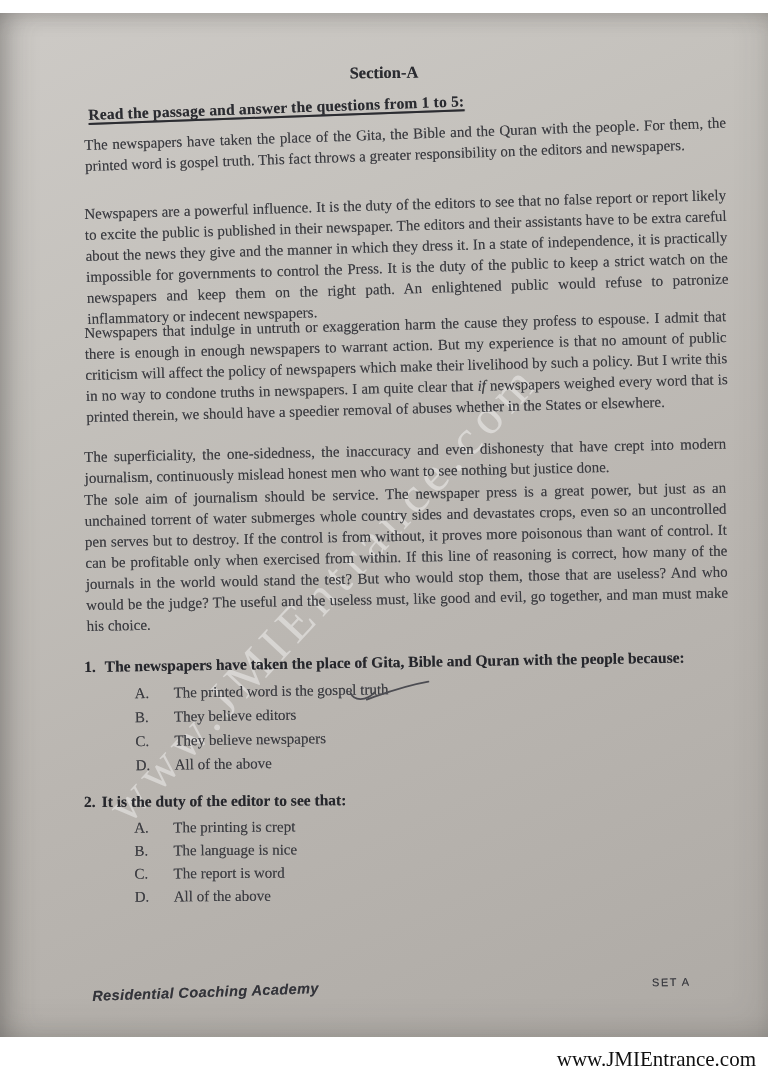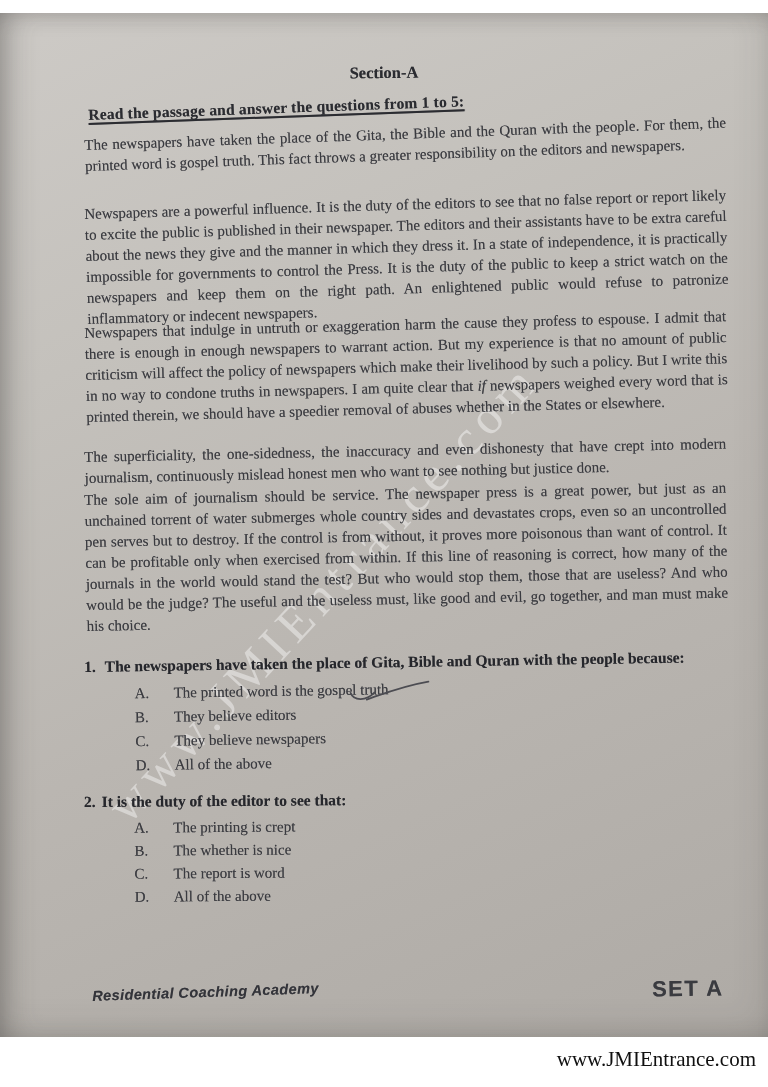--- a/index.html
+++ b/index.html
@@ -57,22 +57,22 @@
   .opt .letter{width:39px;flex:none;}
   .tick{position:absolute;left:212px;top:3px;width:86px;height:25px;}
   .org{
     position:absolute;left:92px;top:975px;
     font-family:"Liberation Sans", sans-serif;font-style:italic;font-weight:bold;
     font-size:14.5px;color:#33343a;letter-spacing:.4px;
     transform:rotate(-2deg);transform-origin:0 0;
   }
   .set{
     position:absolute;left:652px;top:963px;
-    font-family:"Liberation Sans", sans-serif;font-weight:bold;
-    font-size:22px;color:#3a3b40;letter-spacing:1.5px;
+    font-family:"Liberation Sans", sans-serif;font-weight:normal;
+    font-size:11px;color:#3a3b40;letter-spacing:1.5px;
     transform:rotate(-1deg);
   }
   .bottom-url{
     position:absolute;top:1047px;right:12px;
     font-size:21px;color:#101010;font-family:"Liberation Serif", serif;
   }
 </style>
 </head>
 <body>
 
@@ -125,21 +125,21 @@
     <div class="q-head">
       <span>2.</span>
       <span>It is the duty of the editor to see that:</span>
     </div>
     <div class="opt">
       <span class="letter">A.</span>
       <span>The printing is crept</span>
     </div>
     <div class="opt">
       <span class="letter">B.</span>
-      <span>The whether is nice</span>
+      <span>The language is nice</span>
     </div>
     <div class="opt">
       <span class="letter">C.</span>
       <span>The report is word</span>
     </div>
     <div class="opt">
       <span class="letter">D.</span>
       <span>All of the above</span>
     </div>
   </div>

